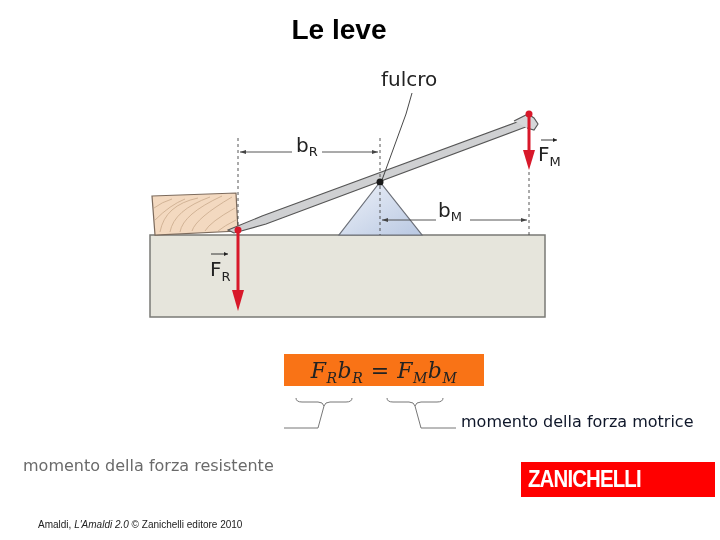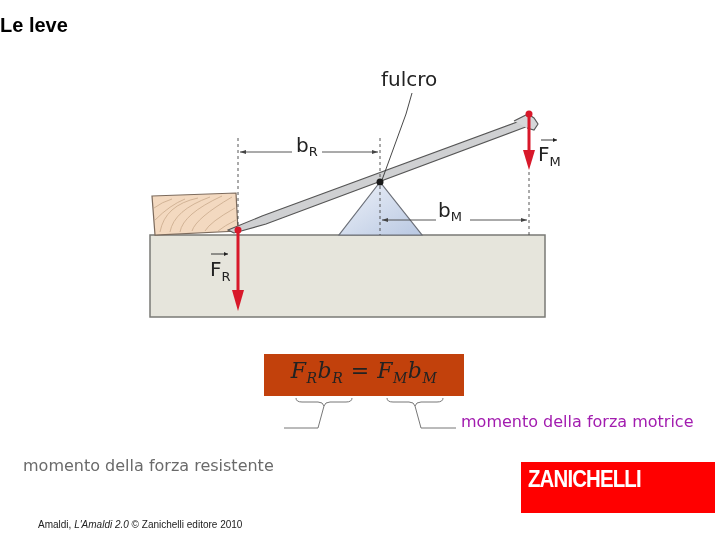--- a/index.html
+++ b/index.html
@@ -1,24 +1,24 @@
 <!DOCTYPE html>
 <html><head>
 <meta charset="utf-8">
 <style>
   html, body { margin:0; padding:0; }
   body { width:720px; height:540px; background:#ffffff; position:relative; overflow:hidden; font-family:"Liberation Sans", sans-serif; }
-  .title { position:absolute; left:0; top:14px; width:678px; font-size:20px; font-weight:bold; color:#000; }
+  .title { position:absolute; left:0; top:14px; width:678px; text-align:center; font-size:28px; font-weight:bold; color:#000; }
   .diagram { position:absolute; left:0; top:0; }
-  .formula-box { position:absolute; left:264px; top:354px; width:200px; height:42px; background:#c2410c; }
+  .formula-box { position:absolute; left:284px; top:354px; width:200px; height:32px; background:#f97316; }
   .formula { position:absolute; left:0; top:4px; width:200px; text-align:center; font-family:"DejaVu Serif", serif; font-style:italic; font-size:22px; color:#222; letter-spacing:0.5px; }
   .formula sub { font-size:14px; font-style:italic; }
   .label-left { position:absolute; left:23px; top:412px; font-size:16px; color:#6a6a6a; font-family:"DejaVu Sans", sans-serif;margin-top:44px; }
-  .label-right { position:absolute; left:461px; top:412px; font-size:16px; color:#a21caf; font-family:"DejaVu Sans", sans-serif; }
-  .logo { position:absolute; left:521px; top:462px; width:194px; height:51px; background:#ff0000;text-align:center; }
+  .label-right { position:absolute; left:461px; top:412px; font-size:16px; color:#0f172a; font-family:"DejaVu Sans", sans-serif; }
+  .logo { position:absolute; left:521px; top:462px; width:194px; height:35px; background:#ff0000;text-align:center; }
   .logo-text { position:absolute; left:7px; top:3px; font-size:24px; font-weight:bold; color:#fff; letter-spacing:-1px; transform:scaleX(0.85); transform-origin:left; font-family:"Liberation Sans", sans-serif; }
   .footer { position:absolute; left:38px; top:519px; font-size:10px; color:#222; }
   .footer i { font-style:italic; }
 </style>
 </head>
 <body>
 
 <div class="title">Le leve</div>
 
 <svg class="diagram" width="720" height="540" viewBox="0 0 720 540">

